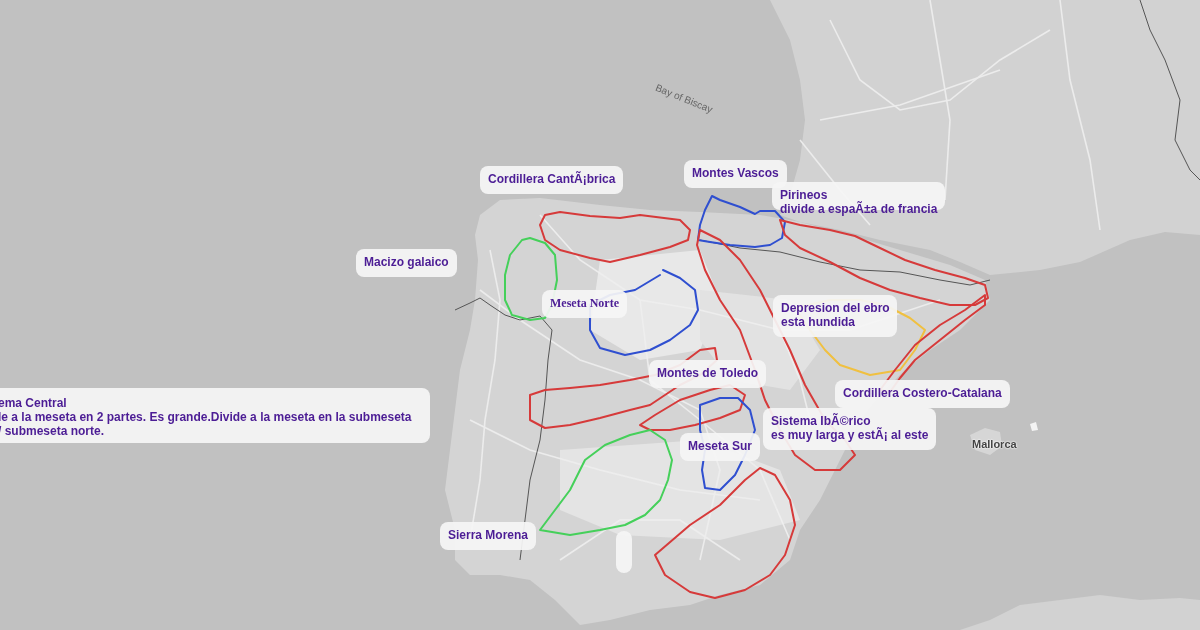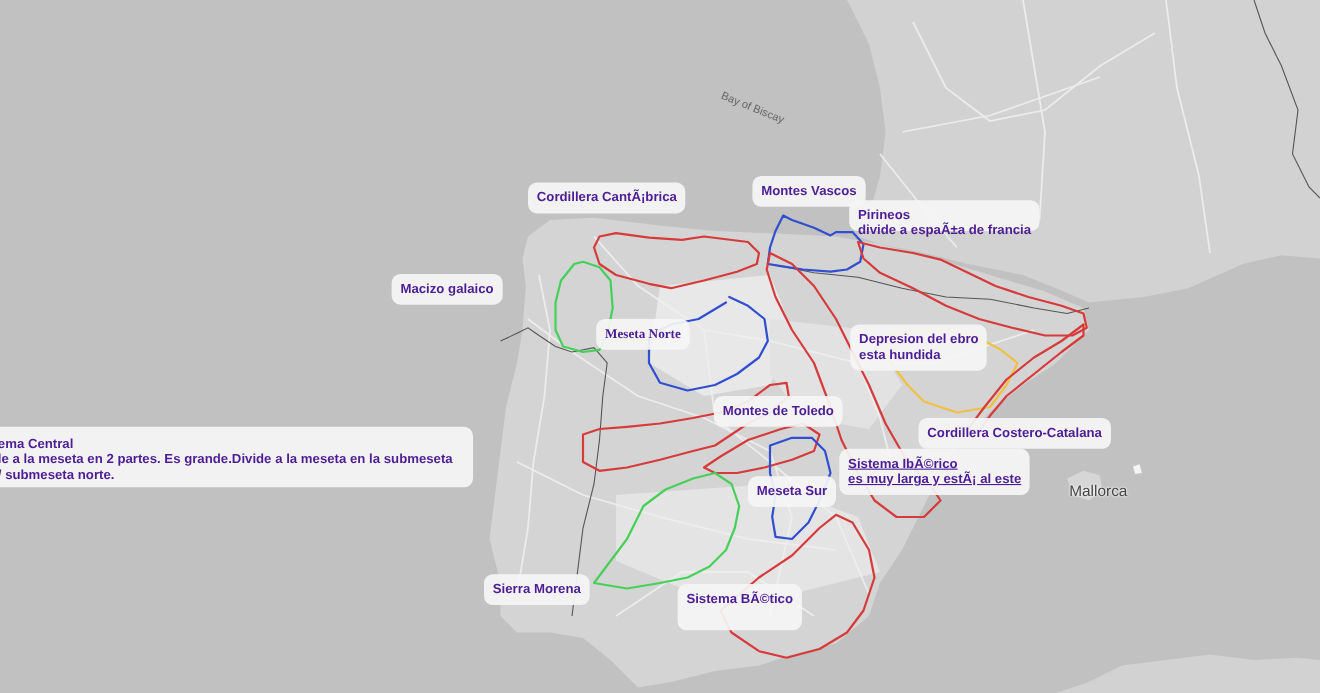--- a/index.html
+++ b/index.html
@@ -1,21 +1,21 @@
 <!DOCTYPE html>
 <html><head>
 <meta charset="utf-8">
 <style>
   html,body{margin:0;padding:0;}
   body{width:1200px;height:630px;overflow:hidden;background:#c1c1c1;font-family:"Liberation Sans",sans-serif;position:relative;}
   #map{position:absolute;left:0;top:0;width:1200px;height:630px;}
   .label{position:absolute;background:rgba(245,245,245,0.93);border-radius:8px;padding:6px 8px;font-size:12px;font-weight:bold;color:#4c1d95;line-height:14px;white-space:nowrap;box-sizing:border-box;}
   .label span{display:block;}
   .place{position:absolute;font-size:10px;color:#666;}
-  .mallorca{position:absolute;font-size:14px;color:#444;text-shadow:0 0 2px #fff,0 0 2px #fff;}
+  .mallorca{position:absolute;font-size:11px;color:#444;text-shadow:0 0 2px #fff,0 0 2px #fff;font-weight:bold;}
 </style>
 </head>
 <body>
 
 <svg id="map" viewBox="0 0 1200 630" xmlns="http://www.w3.org/2000/svg">
 
   <g>
 
     <path d="M770,0 L1200,0 L1200,235 L1165,232 L1130,240 L1080,262 L1040,270 L990,275 L960,262 L930,250 L880,240 L840,230 L800,222 L780,215 L790,195 L800,160 L805,120 L800,80 L790,40 Z" fill="#d2d2d2"></path>
 
@@ -119,28 +119,27 @@
 </div>
 
 <div class="label" style="left:649px;top:360px;height:28px;text-align:center;">
   <span>Montes de Toledo</span>
 </div>
 
 <div class="label" style="left:835px;top:380px;height:28px;">
   <span>Cordillera Costero-Catalana</span>
 </div>
 
-<div class="label" style="left:763px;top:408px;height:42px;text-decoration:underline;">
+<div class="label" style="left:763px;top:408px;height:42px;">
   <span>Sistema IbÃ©rico</span>
   <span>es muy larga y estÃ¡ al este</span>
 </div>
 
 <div class="label" style="left:680px;top:433px;height:28px;">
   <span>Meseta Sur</span>
 </div>
 
 <div class="label" style="left:440px;top:522px;height:28px;">
   <span>Sierra Morena</span>
 </div>
 
 <div class="label" style="left:616px;top:531px;height:42px;">
-  <span>Sistema BÃ©tico</span>
 </div>
 
 </body></html>

